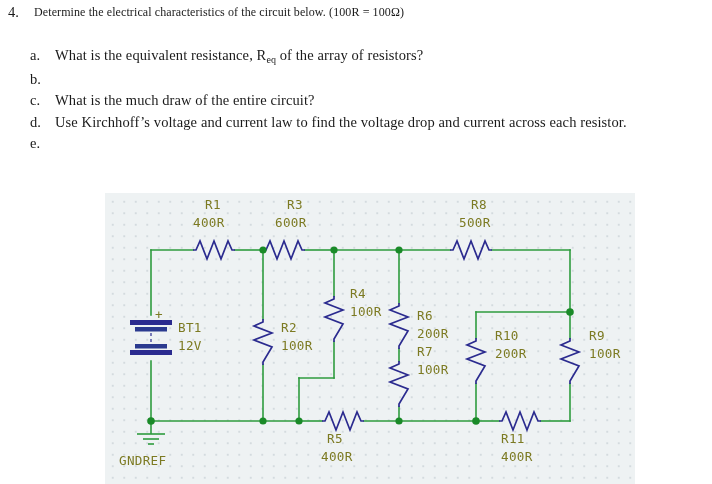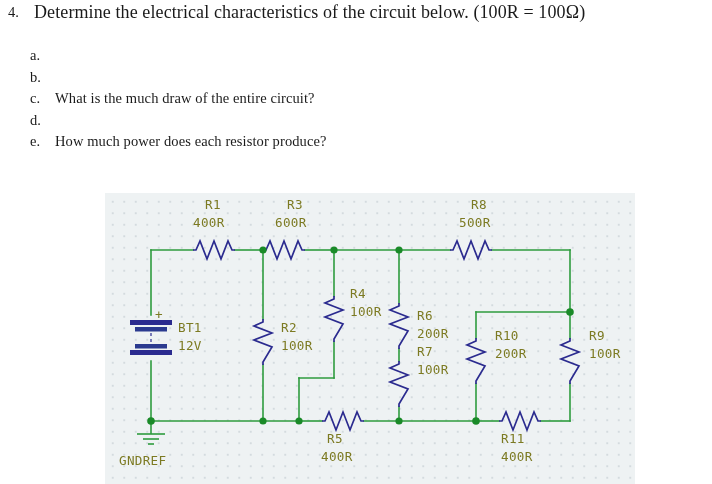--- a/index.html
+++ b/index.html
@@ -32,21 +32,21 @@
     display: flex;
     align-items: flex-start;
   }
   .q-main-num {
     width: 26px;
     flex: 0 0 26px;
     font-size: 14.5px;
     line-height: 19px;
   }
   .q-main-text {
-    font-size: 18px;
+    font-size: 12px;
     line-height: 19px;
     letter-spacing: 0.1px;
   }
 
   .sub-list {
     position: absolute;
     left: 30px;
     top: 45px;
     width: 680px;
   }
@@ -108,38 +108,39 @@
 
   <div class="q-main">
     <div class="q-main-num">4.</div>
     <div class="q-main-text">Determine the electrical characteristics of the circuit below. (100R = 100Ω)</div>
   </div>
 
   <div class="sub-list">
 
     <div class="sub-item">
       <div class="sub-marker">a.</div>
+      <div class="sub-text"><span>What is the equivalent resistance, R</span><sub>eq</sub><span> of the array of resistors?</span></div>
     </div>
 
     <div class="sub-item">
       <div class="sub-marker">b.</div>
     </div>
 
     <div class="sub-item">
       <div class="sub-marker">c.</div>
       <div class="sub-text">What is the much draw of the entire circuit?</div>
     </div>
 
     <div class="sub-item">
       <div class="sub-marker">d.</div>
+      <div class="sub-text">Use Kirchhoff’s voltage and current law to find the voltage drop and current across each resistor.</div>
     </div>
 
     <div class="sub-item">
       <div class="sub-marker">e.</div>
-      <div class="sub-text">How much power does each resistor produce?</div>
     </div>
 
   </div>
 </div>
 
 <div id="schematic-panel">
   <svg id="schematic-svg" width="530" height="291" viewBox="0 0 530 291">
 
     <g fill="none" stroke="#2e9b3e" stroke-width="1.6" stroke-linecap="square">
 

